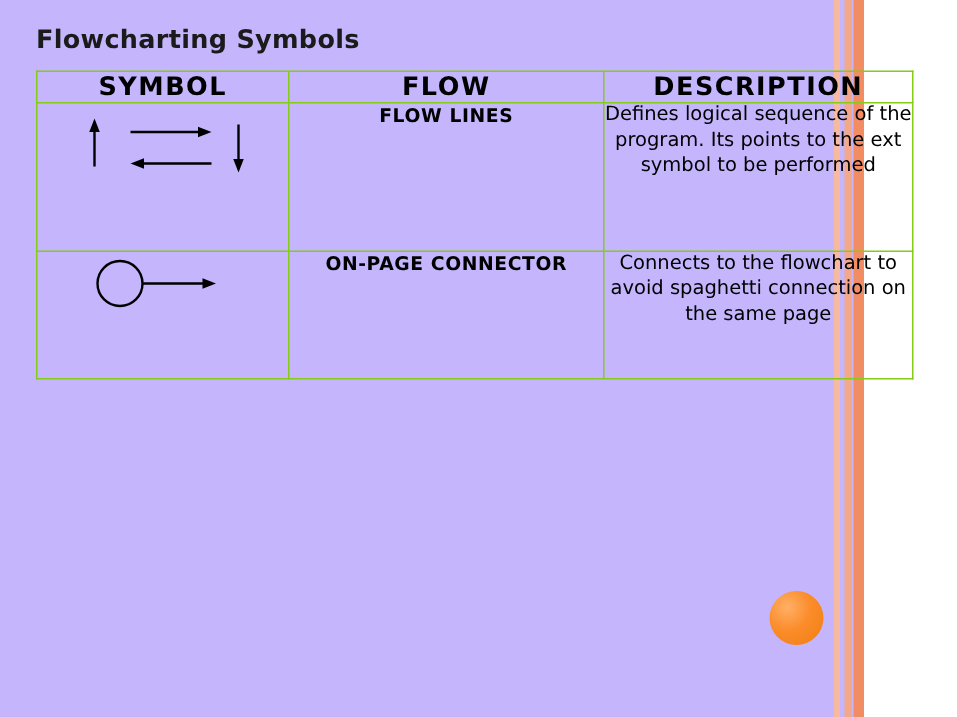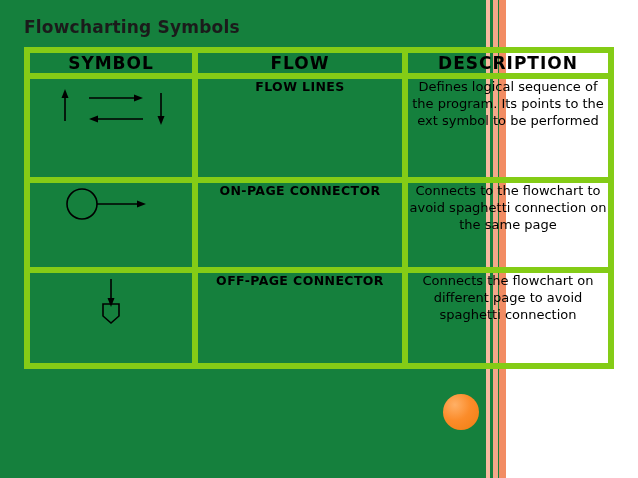--- a/index.html
+++ b/index.html
@@ -10,22 +10,22 @@
     width: 638px;
     height: 478px;
     background: #ffffff;
     font-family: "DejaVu Sans", sans-serif;
     overflow: hidden;
     position: relative;
   }
   .slide {
     position: absolute;
     left: 0; top: 0;
-    width: 506px; height: 478px;
-    background: #15803d;
+    width: 576px; height: 478px;
+    background: #c4b5fd;
   }
   
   .stripe {
     position: absolute;
     top: 0;
     height: 478px;
   }
   .stripe-a { right: 16px; width: 4px;  background: #f7b9a0; }
   .stripe-b { right: 8px;  width: 5px;  background: #f4a88a; }
   .stripe-c { right: 0px;  width: 7px;  background: #f28c63; }
@@ -43,21 +43,21 @@
 
   table.symbols {
     position: absolute;
     left: 24px;
     top: 47px;
     width: 584px;
     border-collapse: collapse;
     table-layout: fixed;
   }
   table.symbols td, table.symbols th {
-    border: 6px solid #84cc16;
+    border: 1px solid #84cc16;
     padding: 0;
     vertical-align: top;
     text-align: center;
   }
   .col-sym { width: 168px; }
   .col-name { width: 210px; }
   .col-desc { width: 206px; }
 
   thead th {
     text-align: center;
@@ -175,33 +175,18 @@
                 <line x1="41" y1="21" x2="84" y2="21"></line>
                 <polygon points="90,21 81,17.5 81,24.5" fill="#000" stroke="none"></polygon>
               </g>
             </svg>
           </div>
         </td>
         <td class="cell-name">ON-PAGE CONNECTOR</td>
         <td class="cell-desc">Connects to the flowchart to avoid spaghetti connection on the same page</td>
       </tr>
 
-      <tr class="r3">
-        <td class="cell-sym">
-          <div class="symwrap">
-            <svg width="60" height="56" viewBox="0 0 60 56" xmlns="http://www.w3.org/2000/svg">
-              <g stroke="#000" stroke-width="1.6" fill="none">
-                <line x1="30" y1="6" x2="30" y2="28"></line>
-                <polygon points="30,34 26.5,25 33.5,25" fill="#000" stroke="none"></polygon>
-                <path d="M22,31 L38,31 L38,43 L30,50 L22,43 Z"></path>
-              </g>
-            </svg>
-          </div>
-        </td>
-        <td class="cell-name">OFF-PAGE CONNECTOR</td>
-        <td class="cell-desc">Connects the flowchart on different page to avoid spaghetti connection</td>
-      </tr>
 
     </tbody>
   </table>
 
   <div class="ball"></div>
 </div>
 
 </body></html>

